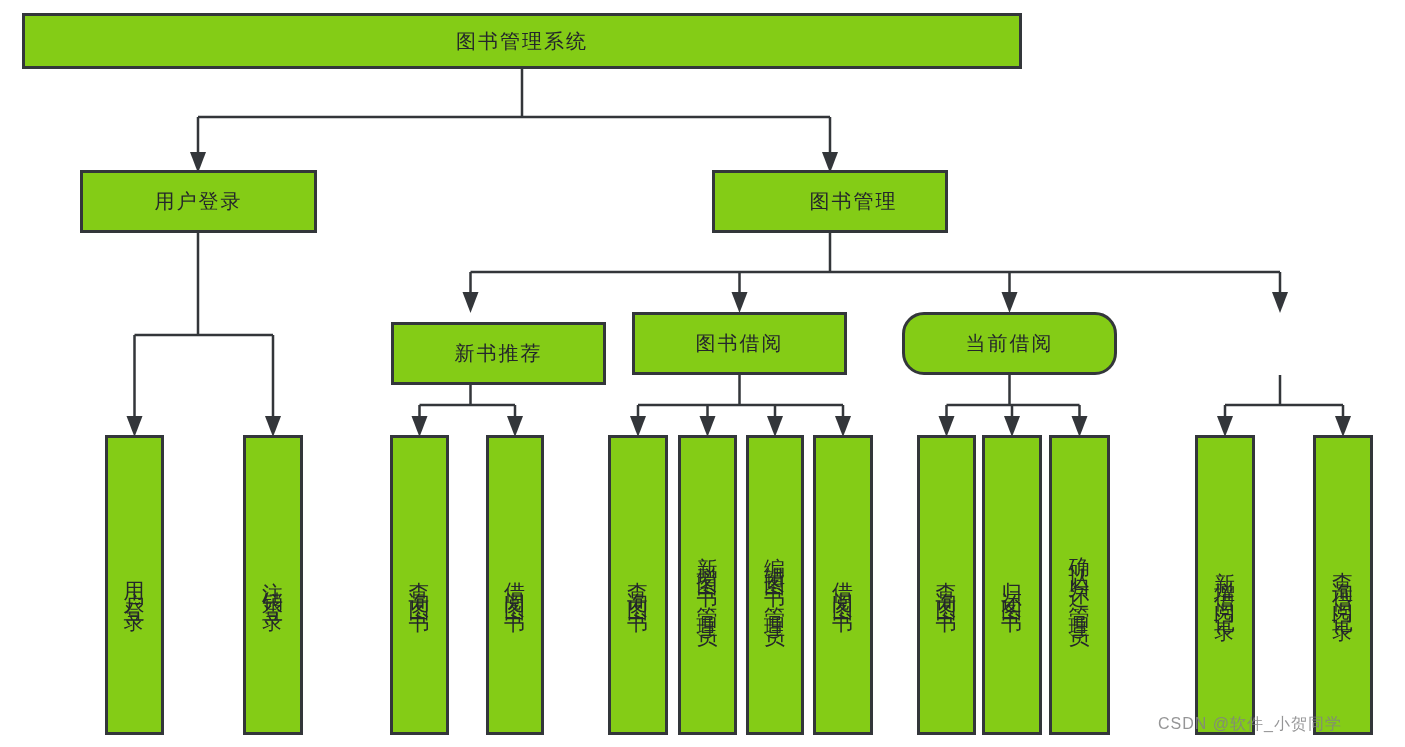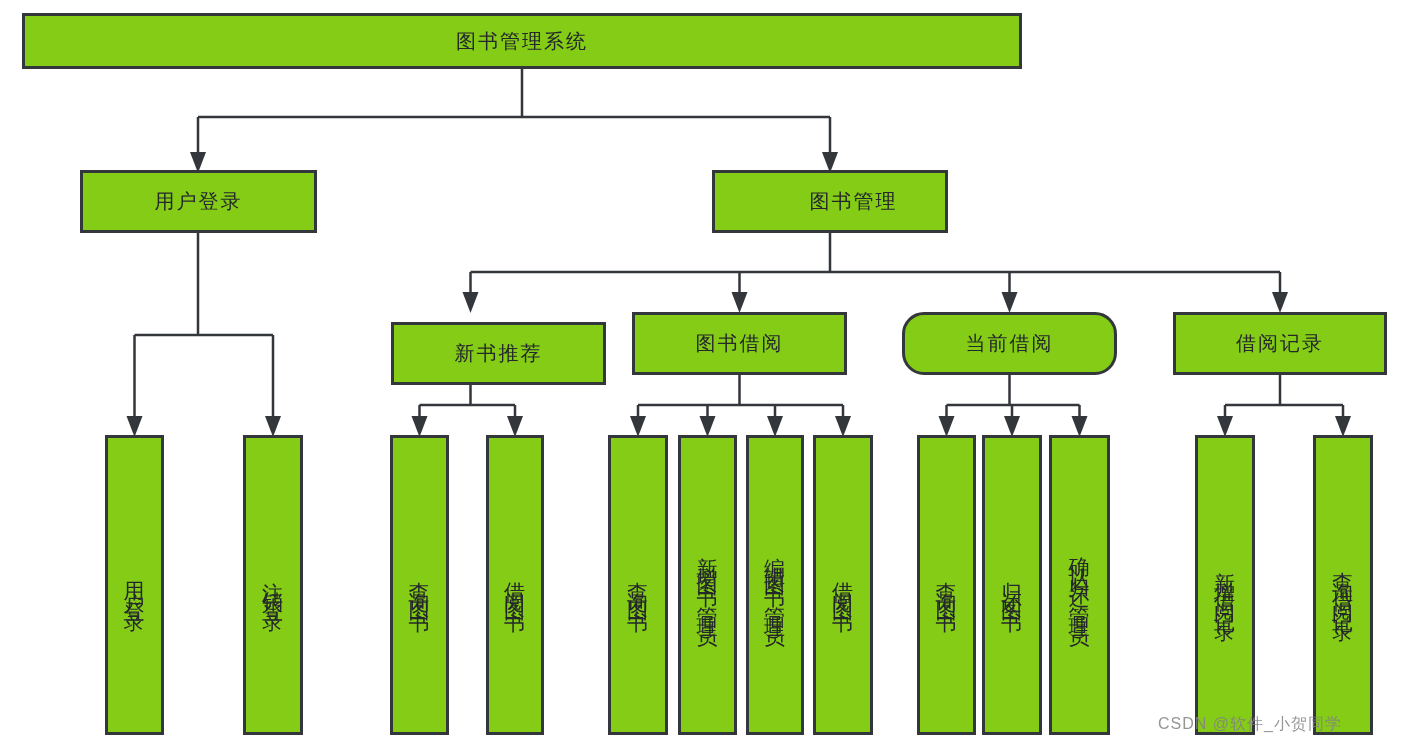--- a/index.html
+++ b/index.html
@@ -114,23 +114,20 @@
 
   <div class="node hbox" style="left:363px; top:322px; width:215px; height:63px;margin-left:28px;">
     <span>新书推荐</span>
   </div>
   <div class="node hbox" style="left:632px; top:312px; width:215px; height:63px;text-align:right;">
     <span>图书借阅</span>
   </div>
   <div class="node hbox" style="left:902px; top:312px; width:215px; height:63px;border-radius:22px;">
     <span>当前借阅</span>
   </div>
-  <div class="node hbox" style="left:1173px; top:312px; width:214px; height:63px;">
-    <span>借阅记录</span>
-  </div>
 
   <div class="node vbox" style="left:105px; top:435px; width:59px; height:300px;">
     <span>用户登录</span>
   </div>
   <div class="node vbox" style="left:243px; top:435px; width:60px; height:300px;">
     <span>注销登录</span>
   </div>
 
   <div class="node vbox" style="left:390px; top:435px; width:59px; height:300px;">
     <span>查询图书</span>

